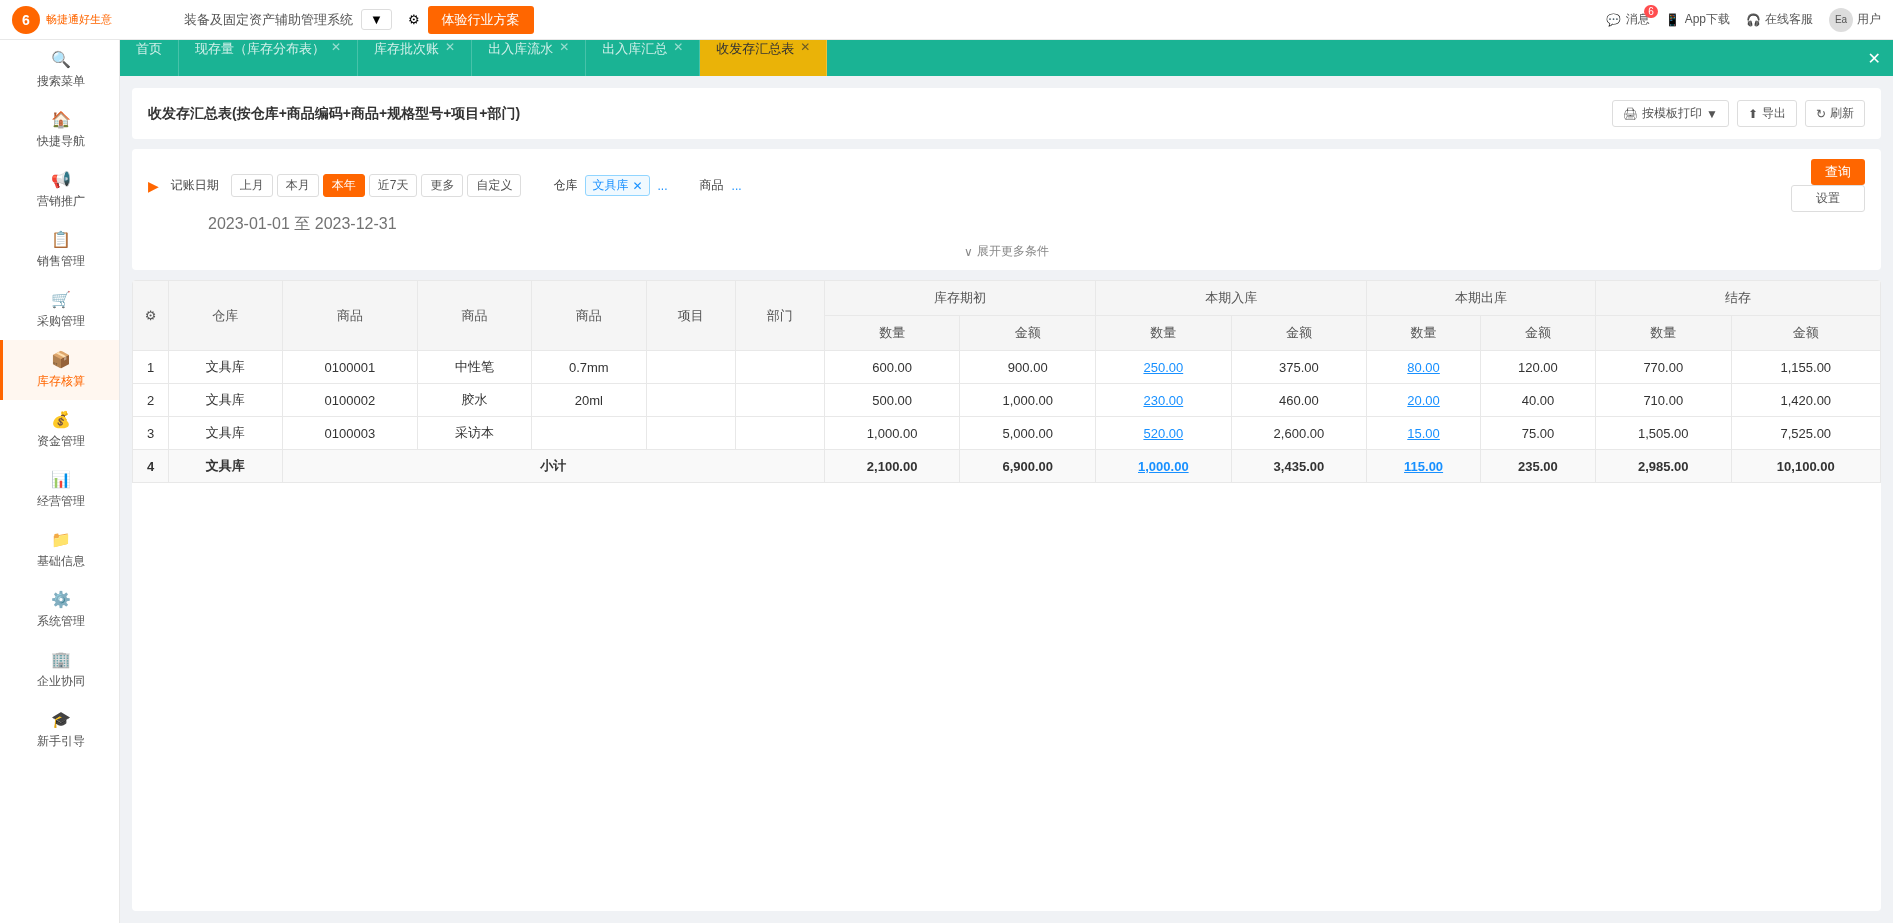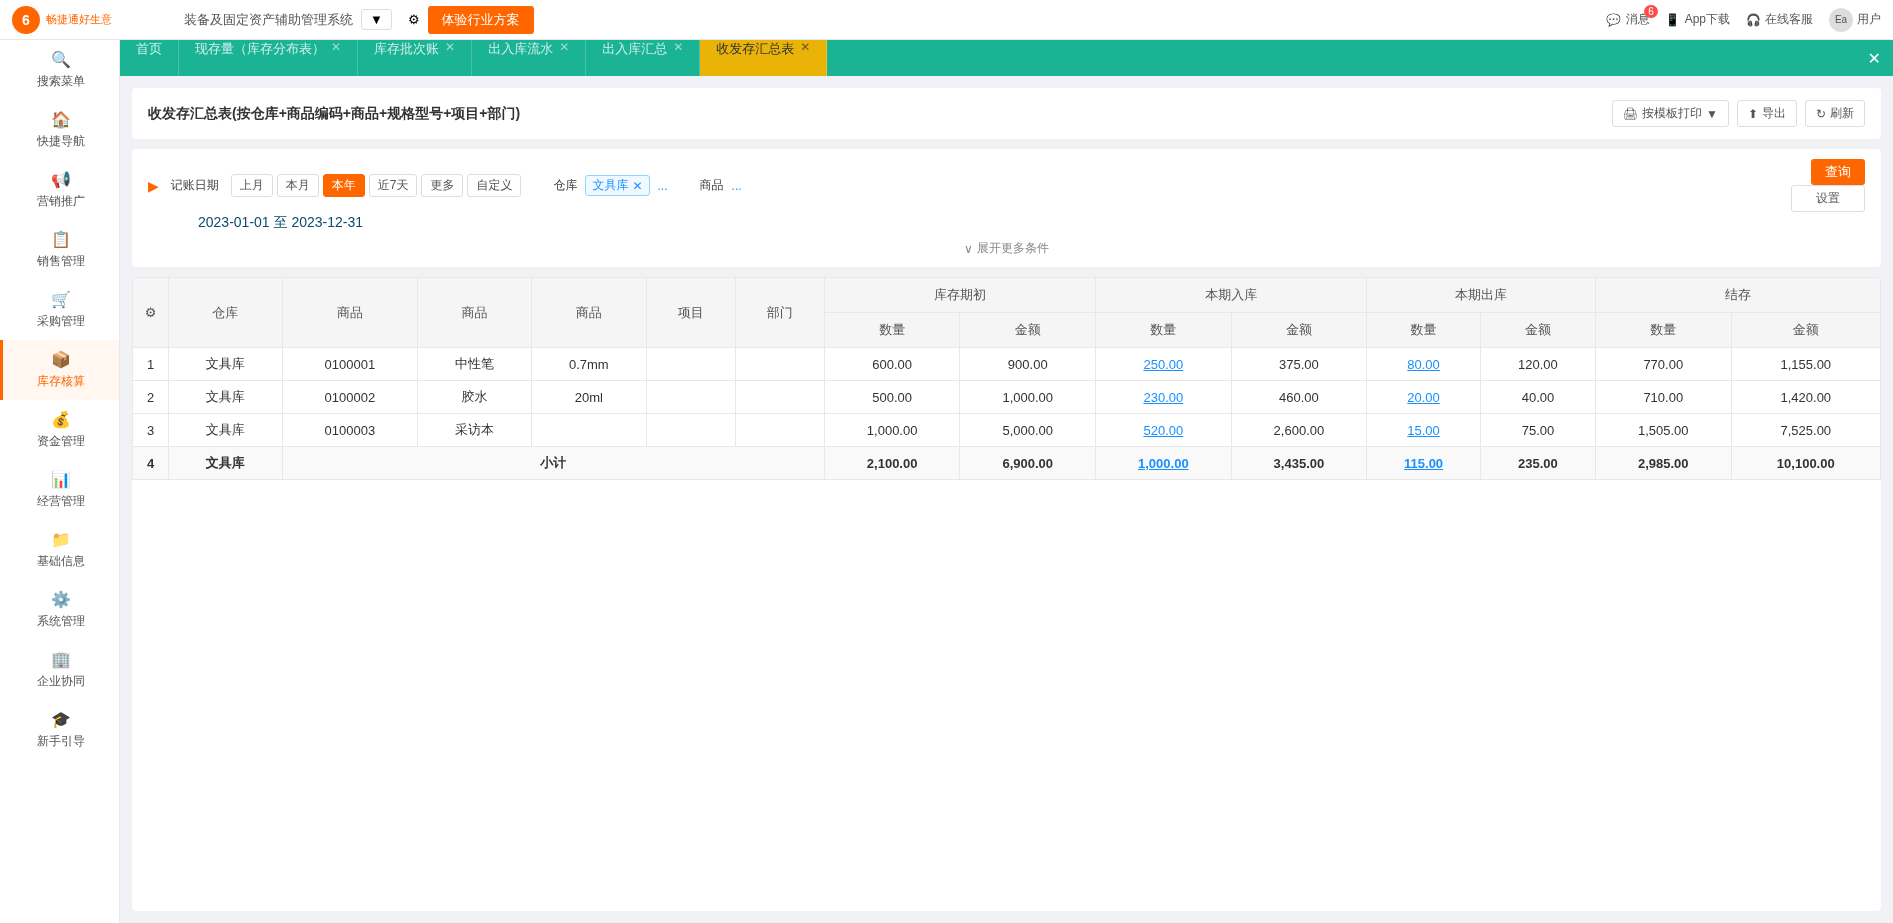--- a/index.html
+++ b/index.html
@@ -46,21 +46,21 @@
     .page-header-actions { display: flex; gap: 8px; }
     .action-btn { display: flex; align-items: center; gap: 4px; padding: 4px 10px; border: 1px solid #ddd; border-radius: 3px; cursor: pointer; font-size: 12px; color: #555; background: #fff; }
 
     
     .filter-bar { background: #fff; padding: 10px 16px; border-radius: 4px; }
     .filter-row { display: flex; align-items: center; gap: 12px; }
     .filter-label { color: #404040; font-size: 12px; white-space: nowrap; }
     .filter-date-group { display: flex; align-items: center; gap: 4px; }
     .filter-btn { padding: 2px 8px; border: 1px solid #ddd; border-radius: 3px; cursor: pointer; font-size: 12px; color: #555; background: #fff; }
     .filter-btn.active { background: #ff6600; color: white; border-color: #ff6600; }
-    .filter-date-range { font-size: 14px; color: #0c4a6e; margin-left: 10px; }
+    .filter-date-range { font-size: 16px; color: #737373; margin-left: 20px; }
     .filter-warehouse { display: flex; align-items: center; gap: 8px; margin-left: 20px; }
     .warehouse-tag { display: flex; align-items: center; gap: 4px; background: #f0f9ff; border: 1px solid #91d5ff; color: #1890ff; border-radius: 3px; padding: 1px 6px; font-size: 12px; }
     .warehouse-tag-close { cursor: pointer; }
     .filter-more { color: #1890ff; font-size: 12px; cursor: pointer; }
     .filter-product { display: flex; align-items: center; gap: 8px; margin-left: 20px; }
     .expand-more { display: flex; align-items: center; justify-content: center; gap: 4px; color: #888; font-size: 12px; cursor: pointer; margin-top: 8px; }
     .query-btn { background: #ff6600; color: white; border: none; border-radius: 3px; padding: 4px 14px; cursor: pointer; font-size: 13px; }
     .set-btn { background: #fff; color: #555; border: 1px solid #ddd; border-radius: 3px; padding: 4px 24px; cursor: pointer; font-size: 12px; }
 
     

